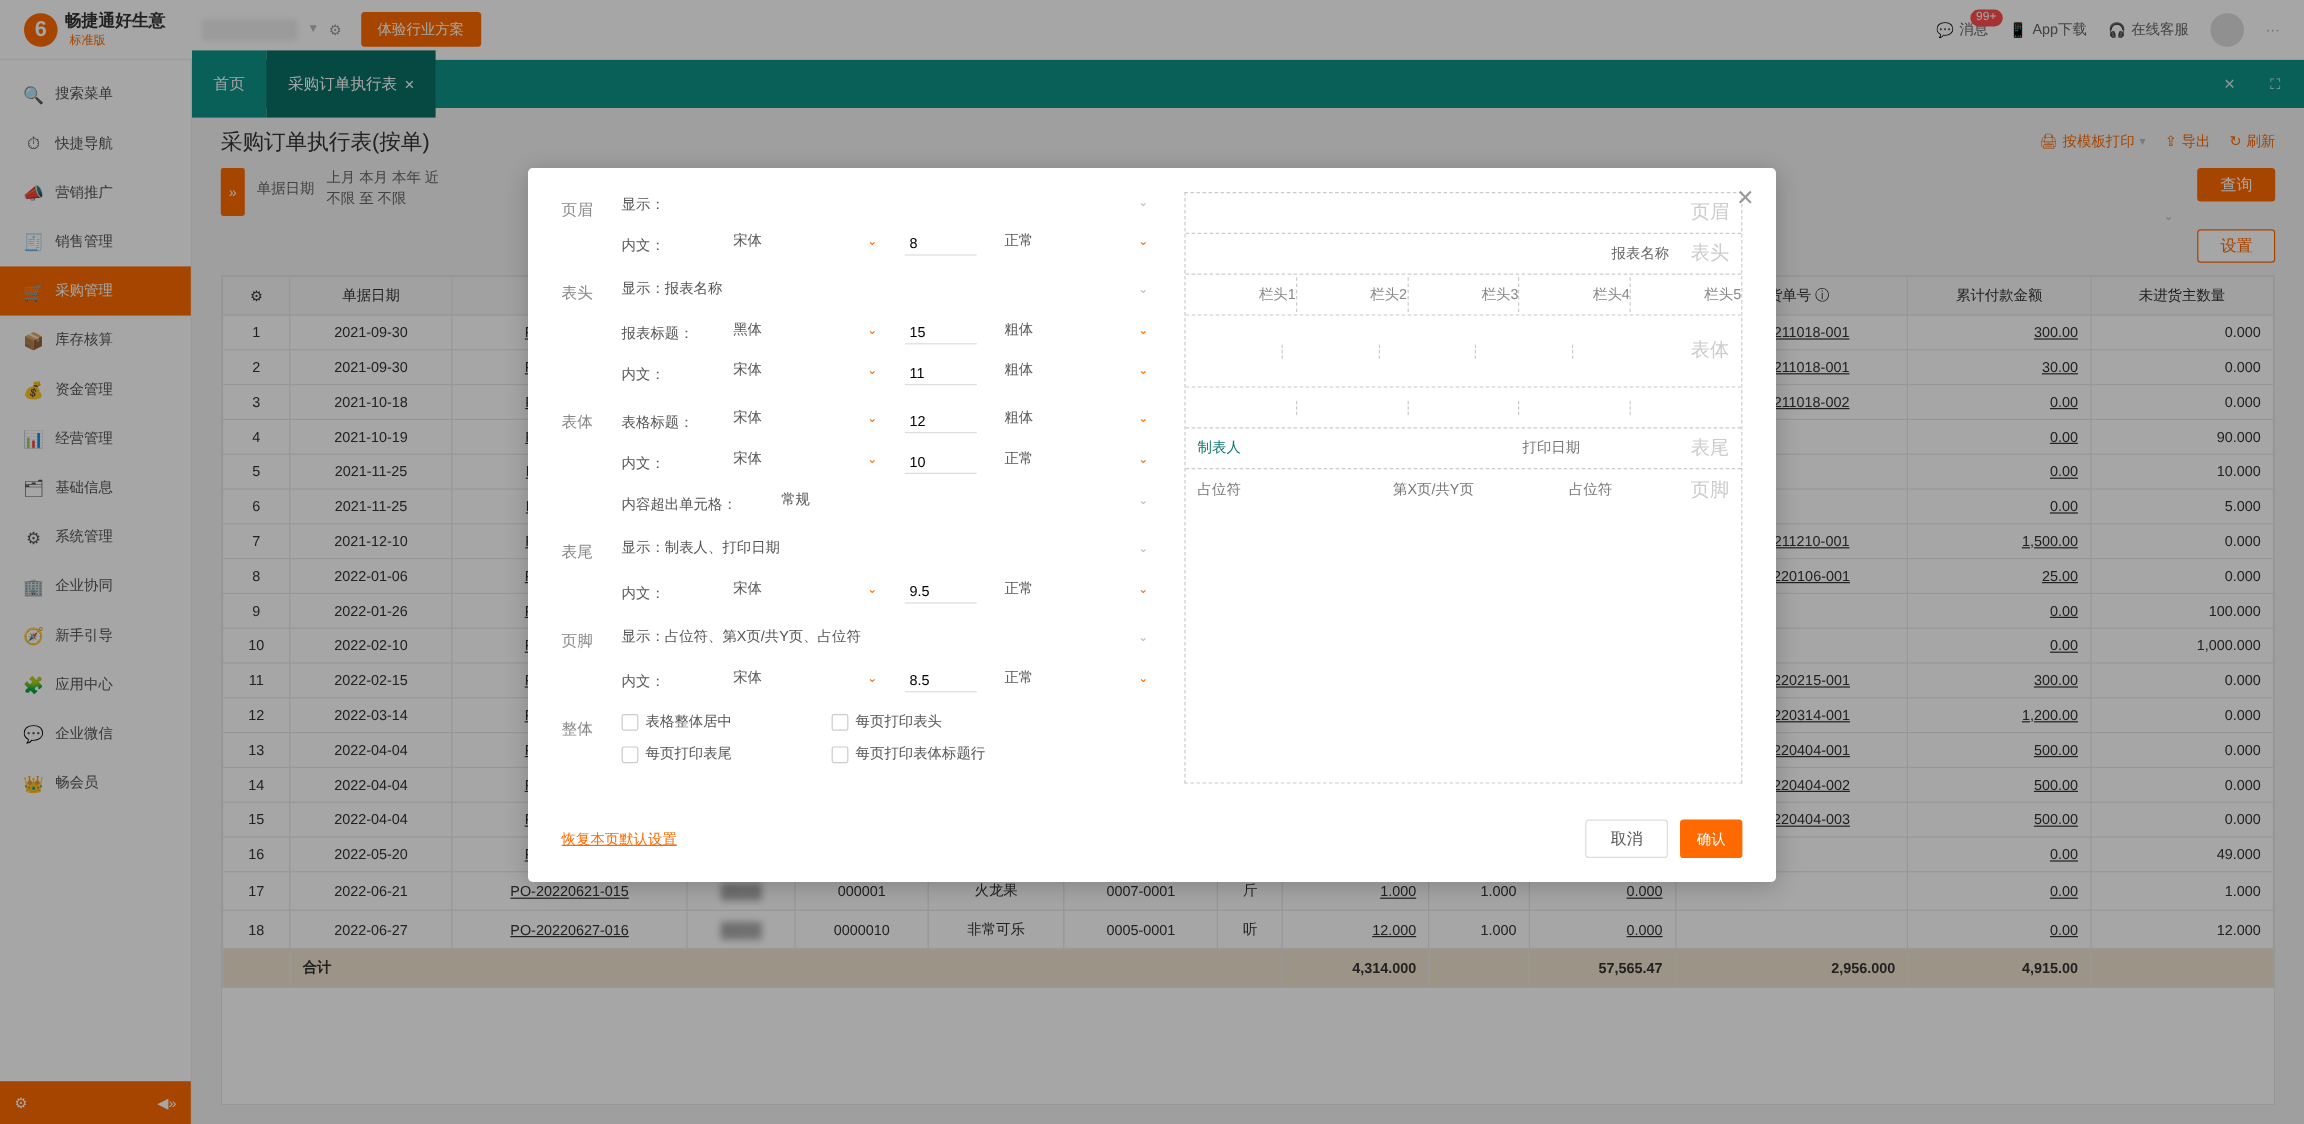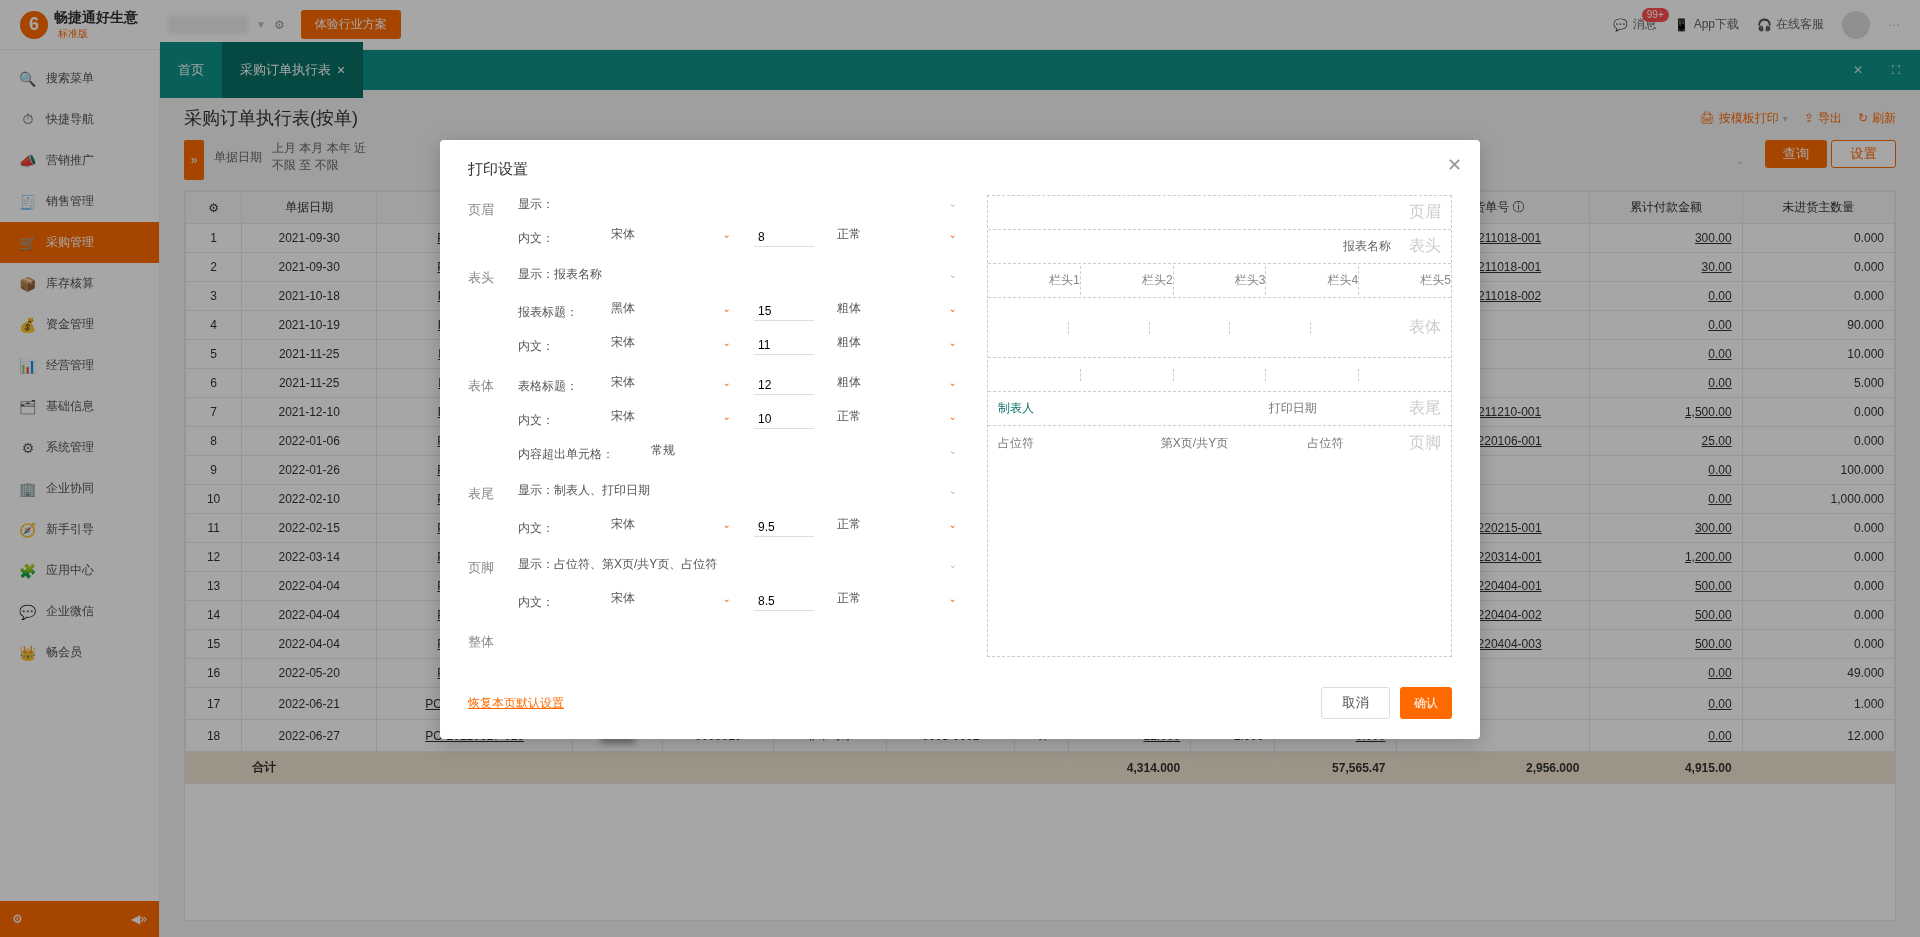--- a/index.html
+++ b/index.html
@@ -31,21 +31,21 @@
 .tabbar-right{margin-left:auto;display:flex;gap:10px;padding-right:10px}
 .tabbar-btn{width:28px;height:28px;display:flex;align-items:center;justify-content:center;cursor:pointer;opacity:0.8}
 .page{padding:16px 24px;flex:1;display:flex;flex-direction:column;min-height:0}
 .page-head{display:flex;align-items:center;justify-content:space-between;margin-bottom:10px}
 .page-title{font-size:18px;color:#333}
 .page-actions{display:flex;align-items:center;gap:16px;color:#ff6a00}
 .pa-item{display:flex;align-items:center;gap:4px;cursor:pointer}
 .filter-row{display:flex;align-items:flex-start;gap:10px;margin-bottom:10px}
 .collapse-btn{width:20px;height:40px;background:#ff6a00;color:#fff;display:flex;align-items:center;justify-content:center;cursor:pointer;border-radius:2px}
 .filter-body{flex:1;display:flex;align-items:center;gap:10px;font-size:12px;color:#666}
-.filter-right{display:flex;flex-direction:row;gap:4px;align-items:flex-end}
+.filter-right{display:flex;flex-direction:column;gap:23px;}
 .btn-query{background:#ff6a00;color:#fff;border:none;padding:5px 18px;border-radius:3px;cursor:pointer}
 .btn-setting{background:#fff;color:#ff6a00;border:1px solid #ff6a00;padding:4px 18px;border-radius:3px;cursor:pointer}
 .table-wrap{flex:1;overflow:auto;border:1px solid #e8e8e8;background:#fff;position:relative}
 table{border-collapse:collapse;width:100%;font-size:12px}
 th,td{border:1px solid #e8e8e8;padding:7px 10px;text-align:center;white-space:nowrap}
 th{background:#f7f7f7;font-weight:normal;color:#333}
 .link{color:#333;text-decoration:underline;cursor:pointer}
 .num{text-align:right}
 .blur{filter:blur(3px);color:#aaa}
 .total-row td{background:#f0e4cf;font-weight:bold}
@@ -560,21 +560,20 @@
               </tr>
             </tfoot>
         </table>
       </div>
     </div>
   </div>
 </div>
 
 <div class="modal-mask">
   <div class="modal">
-    <div class="modal-title">打印设置</div>
     <div class="modal-close">✕</div>
     <div class="modal-body">
       <div class="settings">
 
         <div class="section">
             <div class="sec-label">页眉</div>
           <div class="sec-rows">
             <div class="row">
                 <span class="row-label">显示：</span>
                 <div class="sel sel-wide">
@@ -713,20 +712,42 @@
               <div class="sel" style="width:60px">
                   <span>正常</span>
                   <span class="caret">⌄</span>
                 </div>
             </div>
           </div>
         </div>
 
         <div class="section">
             <div class="sec-label">整体</div>
+          <div class="sec-rows">
+            <div class="row">
+              <label class="chk">
+                  <span class="chk-box"></span>
+                  <span>表格整体居中</span>
+                </label>
+              <label class="chk" style="margin-left:60px">
+                  <span class="chk-box"></span>
+                  <span>每页打印表头</span>
+                </label>
+            </div>
+            <div class="row">
+              <label class="chk">
+                  <span class="chk-box"></span>
+                  <span>每页打印表尾</span>
+                </label>
+              <label class="chk" style="margin-left:60px">
+                  <span class="chk-box"></span>
+                  <span>每页打印表体标题行</span>
+                </label>
+            </div>
+          </div>
         </div>
       </div>
 
       <div class="preview">
         <div class="pv-row">
             <div class="pv-label">页眉</div>
           </div>
         <div class="pv-row">
             <div style="flex:1;text-align:right;color:#666">报表名称</div>
             <div class="pv-label">表头</div>

